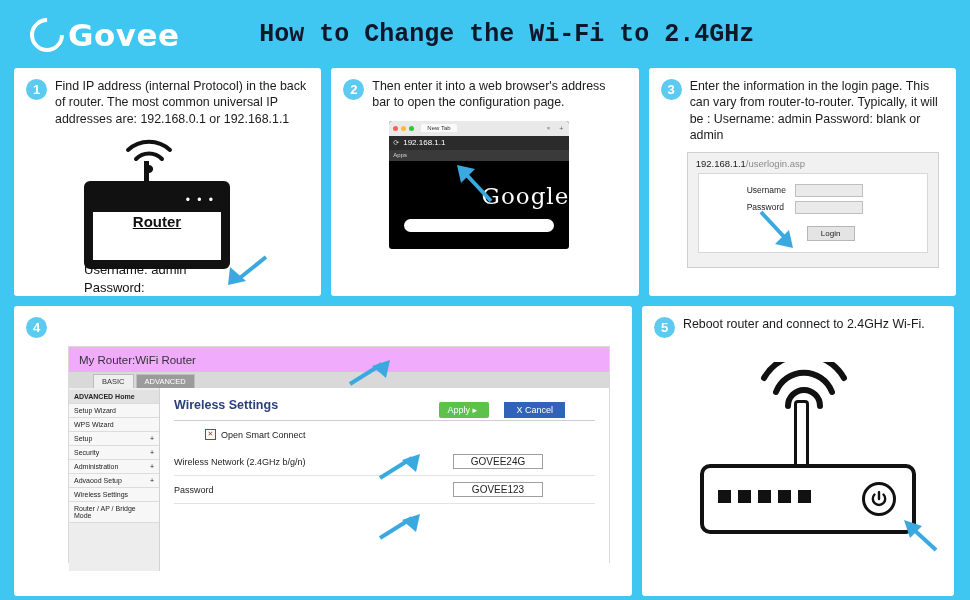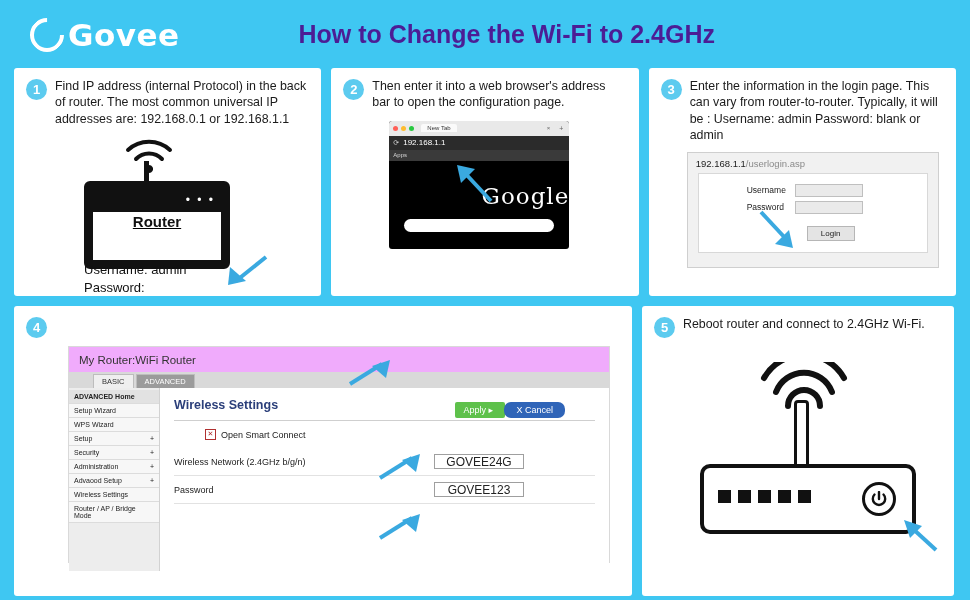--- a/index.html
+++ b/index.html
@@ -46,25 +46,25 @@
     width: 26px; height: 26px;
     border: 4px solid #ffffff;
     border-radius: 50%;
     border-right-color: transparent;
     transform: rotate(-45deg);
     margin-right: 4px;
   }
   .title {
     flex: 1;
     text-align: center;
-    color: #4c1d95;
+    color: #0f172a;
     font-size: 25px;
     font-weight: bold;
     margin-right: 120px;
-    font-family: Liberation Sans, sans-serif;
+    font-family: Liberation Mono, monospace;
   }
 
   
   .row {
     display: flex;
     padding: 0 14px;
     gap: 10px;
     box-sizing: border-box;
   }
   .row-top { height: 228px; }
@@ -364,35 +364,35 @@
     position: relative;
   }
   .ws-title {
     font-size: 12.5px;
     font-weight: bold;
     color: #2b3f7a;
     margin-bottom: 8px;
   }
   .btn-apply {
     position: absolute;
-    right: 104px; top: 14px;
+    right: 120px; top: 14px;
     background: #5ec14b;
     color: #ffffff;
     font-size: 9px;
     padding: 3px 12px 3px 8px;
     border-radius: 2px;
   }
   .btn-cancel {
     position: absolute;
     right: 44px; top: 14px;
     background: #2f64b8;
     color: #ffffff;
     font-size: 9px;
     padding: 3px 12px;
-    border-radius: 7px;
+    border-radius: 0;
   }
   .rule { height: 1px; background: #cfcfcf; margin: 6px 0 8px; }
   .smart-row {
     font-size: 9px;
     color: #222;
     display: flex;
     align-items: center;
     gap: 5px;
     margin-bottom: 8px;
     padding-left: 31px;
@@ -411,26 +411,26 @@
     font-size: 9px;
     color: #222;
     border-bottom: 1px solid #e2e2e2;
     padding: 6px 0;
   }
   .field-row .lbl { flex: 1; }
   .field-val {
     width: 88px; height: 13px;
     border: 1px solid #9f9f9f;
     background: #ffffff;
-    font-size: 12px;
+    font-size: 10px;
     color: #222;
     display: flex;
     align-items: center;
     justify-content: center;
-    margin-right: 71px;
+    margin-right: 52px;
   }
   .a4 { position: absolute; }
 
   
   .ill5 {
     margin-top: 10px;
     position: relative;
     height: 210px;
   }
   .r5-body {

